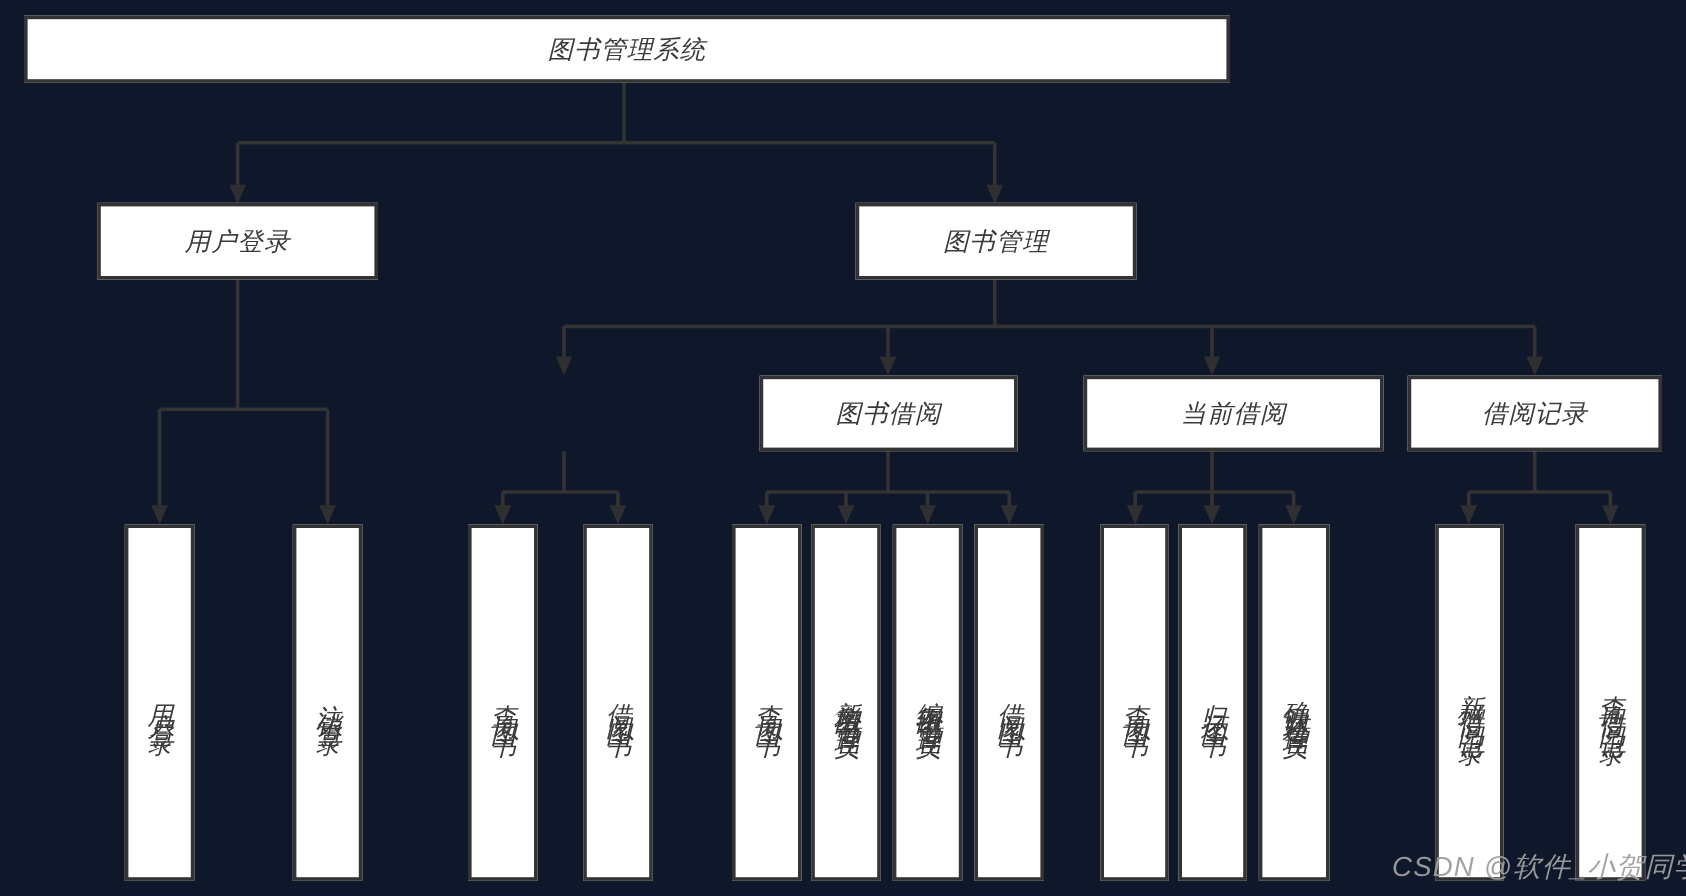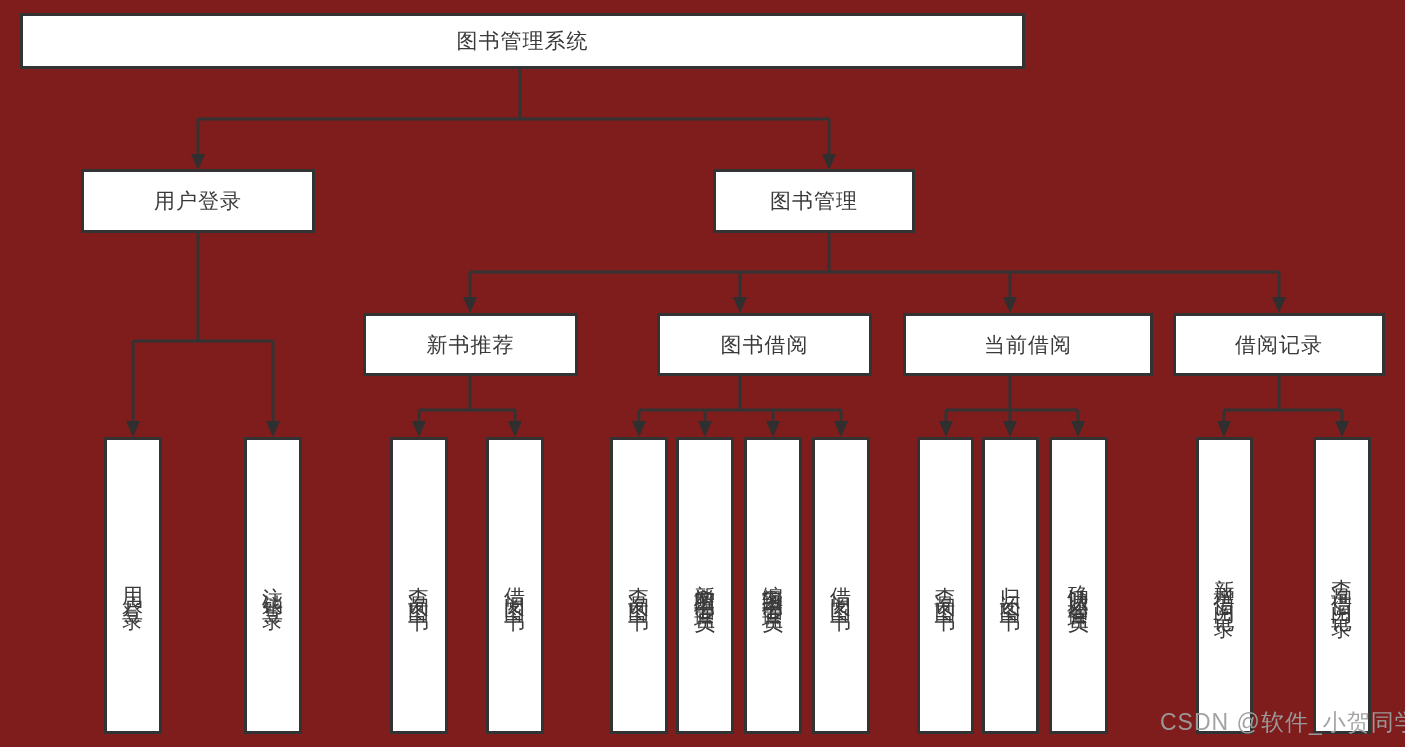--- a/index.html
+++ b/index.html
@@ -1,22 +1,23 @@
 <!DOCTYPE html>
 <html><head>
 <meta charset="utf-8">
 <style>
   html, body { margin: 0; padding: 0; background: #fff; }
   .stage {
     position: relative;
     width: 1405px;
     height: 747px;
-    background: #7f1d1d;
+    background: #0f172a;
     font-family: "Liberation Sans", "DejaVu Sans", sans-serif;
     overflow: hidden;
+    font-style: italic;
   }
   .connectors {
     position: absolute;
     left: 0; top: 0;
     width: 1405px; height: 747px;
     z-index: 1;
   }
   .box {
     position: absolute;
     box-sizing: border-box;
@@ -25,23 +26,23 @@
     display: flex;
     align-items: center;
     justify-content: center;
     color: #3a3a3a;
     font-size: 21px;
     z-index: 2;
     letter-spacing: 1px;
   }
   .root-box    { left: 20px;   top: 13px;  width: 1005px; height: 56px; }
   .user-login  { left: 81px;   top: 169px; width: 234px;  height: 64px; }
-  .book-mgmt   { left: 713px;  top: 169px; width: 202px;  height: 64px; }
+  .book-mgmt   { left: 713px;  top: 169px; width: 234px;  height: 64px; }
   .lvl3-a { left: 363px;  top: 313px; width: 215px; height: 63px; }
-  .lvl3-b { left: 633px;  top: 313px; width: 215px; height: 63px; margin-left: 24px; }
+  .lvl3-b { left: 633px;  top: 313px; width: 215px; height: 63px; }
   .lvl3-c { left: 903px;  top: 313px; width: 250px; height: 63px; }
   .lvl3-d { left: 1173px; top: 313px; width: 212px; height: 63px; }
   .leaf {
     top: 437px;
     height: 297px;
     width: 58px;
   }
   .leaf span {
     writing-mode: vertical-rl;
     text-orientation: mixed;
@@ -116,23 +117,20 @@
     <span>图书管理系统</span>
   </div>
 
   <div class="box user-login">
     <span>用户登录</span>
   </div>
   <div class="box book-mgmt">
     <span>图书管理</span>
   </div>
 
-  <div class="box lvl3-a">
-    <span>新书推荐</span>
-  </div>
   <div class="box lvl3-b">
     <span>图书借阅</span>
   </div>
   <div class="box lvl3-c">
     <span>当前借阅</span>
   </div>
   <div class="box lvl3-d">
     <span>借阅记录</span>
   </div>
 

